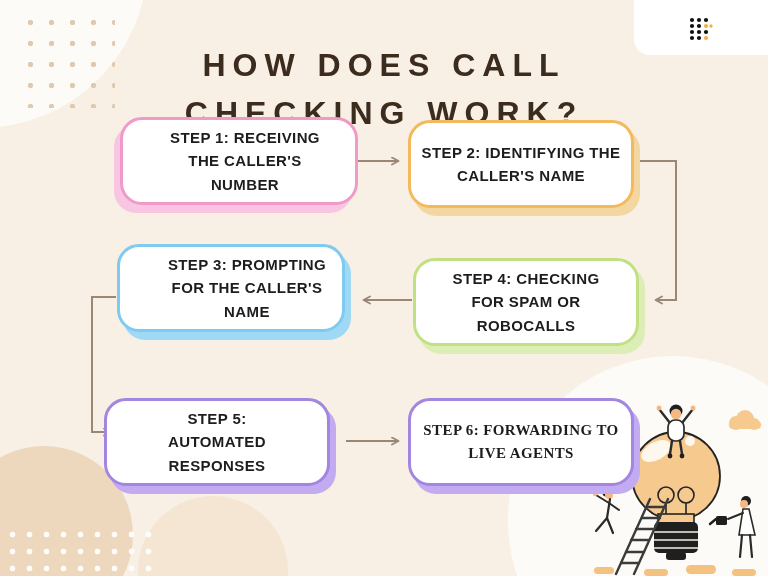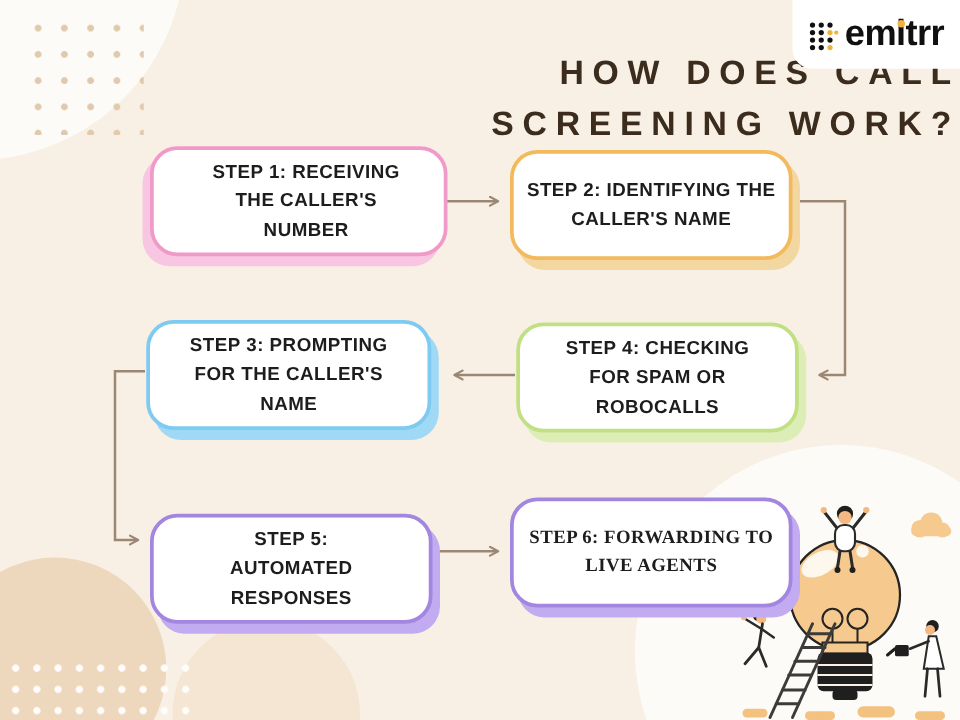--- a/index.html
+++ b/index.html
@@ -21,22 +21,22 @@
     background-size:21px 21px;
   }
   .dots-white{
     left:4px; bottom:2px; width:150px; height:48px;
     background-image:radial-gradient(circle, #fefdfb 2.6px, transparent 3.2px);
     background-size:17px 17px;
   }
   
   .title{
     position:absolute; top:20px; left:0; right:0; z-index:2;
-    text-align:right; color:#3b2c1d; font-weight:700;
-    font-size:27px; letter-spacing:7px; line-height:1.5;
+    text-align:center; color:#3b2c1d; font-weight:700;
+    font-size:32px; letter-spacing:7px; line-height:1.5;
   }
   .title span{display:block;}
   
   .logo-box{
     position:absolute; top:0; right:0; z-index:3;
     width:134px; height:55px; background:#ffffff;
     border-radius:0 0 0 16px;
     display:flex; align-items:center; justify-content:center; gap:5px;
   }
   .logo-text-wrap{position:relative; line-height:1;}
@@ -54,25 +54,25 @@
   }
   .step-box.left-shadow{box-shadow:-6px 8px 0 var(--sc,#eee);}
   .step-label{
     font-size:15px; font-weight:700; color:#1d1d1d;
     letter-spacing:0.4px; line-height:1.55;
   }
   .s1{left:120px; top:117px; width:220px; height:82px;padding-left:12px;}
   .s1 .step-label{max-width:178px;}
   .s2{left:408px; top:120px; width:220px; height:82px;}
   .s2 .step-label{max-width:212px;}
-  .s3{left:117px; top:256px; width:222px; height:82px;}
+  .s3{left:117px; top:244px; width:222px; height:82px;justify-content:flex-end;}
   .s3 .step-label{max-width:190px;}
   .s4{left:413px; top:258px; width:220px; height:82px;}
   .s4 .step-label{max-width:172px;}
-  .s5{left:120px; top:398px; width:220px; height:82px;margin-top:13px;}
+  .s5{left:104px; top:398px; width:220px; height:82px;}
   .s5 .step-label{max-width:140px;}
   .s6{left:408px; top:398px; width:220px; height:82px;font-family:Liberation Serif, serif;}
   .s6 .step-label{max-width:210px;}
   
   .flow-svg{position:absolute; left:0; top:0; z-index:2;}
   
   .illus{position:absolute; right:0; bottom:0; z-index:1;}
 </style>
 </head>
 <body>
@@ -81,21 +81,21 @@
 
   <div class="blob blob-topleft"></div>
   <div class="blob blob-bottomright"></div>
   <div class="blob blob-bottomleft"></div>
   <div class="blob blob-bottomleft2"></div>
   <div class="dots dots-tan"></div>
   <div class="dots dots-white"></div>
 
   <h1 class="title">
       <span>HOW DOES CALL</span>
-      <span>SCREENING WORK?</span>
+      <span>CHECKING WORK?</span>
     </h1>
 
   <div class="logo-box">
     <svg width="24" height="28" viewBox="0 0 24 28">
       <g fill="#101010">
         <circle cx="3" cy="6" r="2.1"></circle>
           <circle cx="10" cy="6" r="2.1"></circle>
           <circle cx="17" cy="6" r="2.1"></circle>
         <circle cx="3" cy="12" r="2.1"></circle>
           <circle cx="10" cy="12" r="2.1"></circle>
@@ -104,24 +104,20 @@
           <circle cx="17" cy="18" r="2.1"></circle>
         <circle cx="3" cy="24" r="2.1"></circle>
           <circle cx="10" cy="24" r="2.1"></circle>
       </g>
       <g fill="#f2b23e">
         <circle cx="17" cy="12" r="2.1"></circle>
           <circle cx="22" cy="12" r="1.7"></circle>
           <circle cx="17" cy="24" r="2.1"></circle>
       </g>
     </svg>
-    <div class="logo-text-wrap">
-      <span class="logo-text">emitrr</span>
-      <span class="logo-i-dot"></span>
-    </div>
   </div>
 
   <svg class="flow-svg" width="768" height="576" viewBox="0 0 768 576">
     <defs>
       <marker id="ah" markerWidth="10" markerHeight="10" refX="7" refY="4.5" orient="auto" markerUnits="userSpaceOnUse">
         <path d="M1 1 L7.5 4.5 L1 8" fill="none" stroke="var(--arrow,#9b8774)" stroke-width="1.8" stroke-linecap="round" stroke-linejoin="round"></path>
       </marker>
     </defs>
     <g fill="none" stroke="var(--arrow,#9b8774)" stroke-width="2">
       <path d="M346 161 H398" marker-end="url(#ah)"></path>

